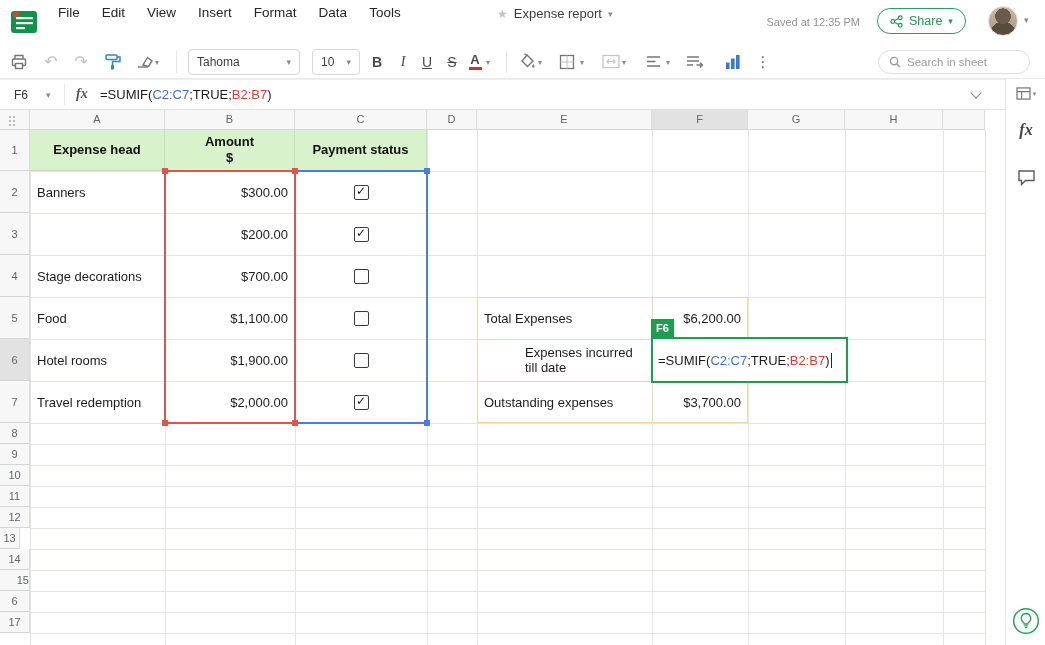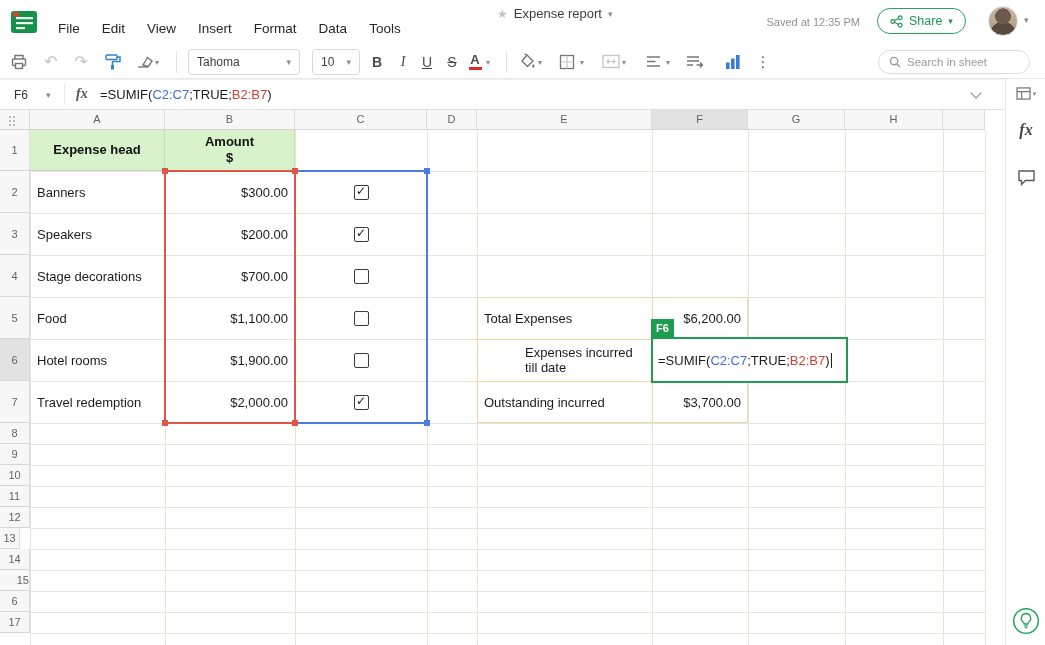--- a/index.html
+++ b/index.html
@@ -62,21 +62,21 @@
   <div class="abs" style="left:0;top:0;width:1045px;height:45px;">
     <div class="abs" style="left:10px;top:8px;">
       <svg width="28" height="28" viewBox="0 0 28 28">
         <rect x="1" y="3" width="26" height="22" rx="3" fill="#15914c"></rect>
         <rect x="6" y="9" width="17" height="2.2" fill="#fff" opacity=".92"></rect>
         <rect x="6" y="14" width="17" height="2.2" fill="#fff" opacity=".92"></rect>
         <rect x="6" y="19" width="9" height="2.2" fill="#fff" opacity=".92"></rect>
         <circle cx="6" cy="6.5" r="2.8" fill="#e2402e"></circle>
       </svg>
     </div>
-    <div class="abs menubar" style="left:58px;top:21px;">
+    <div class="abs menubar" style="left:58px;top:5px;">
       <span>File</span>
       <span>Edit</span>
       <span>View</span>
       <span>Insert</span>
       <span>Format</span>
       <span>Data</span>
       <span>Tools</span>
     </div>
     <div class="abs titlegrp" style="left:497px;top:6px;">
       <span class="star">★</span>
@@ -266,26 +266,26 @@
       <div class="hdr" style="position: absolute; left: 0px; top: 486px; width: 30px; height: 21px; line-height: 21px;">11</div>
       <div class="hdr" style="position: absolute; left: 0px; top: 507px; width: 30px; height: 21px; line-height: 21px;">12</div>
       <div class="hdr" style="position: absolute; left: 0px; top: 528px; width: 20px; height: 21px; line-height: 21px;">13</div>
       <div class="hdr" style="position: absolute; left: 0px; top: 549px; width: 30px; height: 21px; line-height: 21px;">14</div>
       <div class="hdr" style="position: absolute; left: 0px; top: 570px; width: 30px; height: 21px; line-height: 21px; text-align: right;">15</div>
       <div class="hdr" style="position: absolute; left: 0px; top: 591px; width: 30px; height: 21px; line-height: 21px;">6</div>
       <div class="hdr" style="position: absolute; left: 0px; top: 612px; width: 30px; height: 21px; line-height: 21px;">17</div>
       <div class="thead" style="position: absolute; left: 30px; top: 130px; width: 135px; height: 41px; background: rgb(216, 242, 204);">Expense head</div>
       <div class="thead" style="position: absolute; left: 165px; top: 130px; width: 130px; height: 41px; background: rgb(216, 242, 204);">Amount
 $</div>
+      <div class="thead" style="position: absolute; left: 295px; top: 130px; width: 132px; height: 41px; background: rgb(216, 242, 204);">Payment status</div>
       <div class="cell cellL" style="position: absolute; left: 30px; top: 171px; width: 135px; height: 42px;">Banners</div>
       <div class="cell cellR" style="position: absolute; left: 165px; top: 171px; width: 130px; height: 42px;">$300.00</div>
       <div class="cell" style="position: absolute; left: 295px; top: 171px; width: 132px; height: 42px; display: flex; align-items: center; justify-content: center; padding: 0px;">
         <div class="cb">✓</div>
       </div>
-      <div class="cell cellL" style="position: absolute; left: 30px; top: 213px; width: 135px; height: 42px;">Speakers</div>
       <div class="cell cellR" style="position: absolute; left: 165px; top: 213px; width: 130px; height: 42px;">$200.00</div>
       <div class="cell" style="position: absolute; left: 295px; top: 213px; width: 132px; height: 42px; display: flex; align-items: center; justify-content: center; padding: 0px;">
         <div class="cb">✓</div>
       </div>
       <div class="cell cellL" style="position: absolute; left: 30px; top: 255px; width: 135px; height: 42px;">Stage decorations</div>
       <div class="cell cellR" style="position: absolute; left: 165px; top: 255px; width: 130px; height: 42px;">$700.00</div>
       <div class="cell" style="position: absolute; left: 295px; top: 255px; width: 132px; height: 42px; display: flex; align-items: center; justify-content: center; padding: 0px;">
         <div class="cb"></div>
       </div>
       <div class="cell cellL" style="position: absolute; left: 30px; top: 297px; width: 135px; height: 42px;">Food</div>
@@ -303,21 +303,21 @@
       <div class="cell" style="position: absolute; left: 295px; top: 381px; width: 132px; height: 42px; display: flex; align-items: center; justify-content: center; padding: 0px;">
         <div class="cb">✓</div>
       </div>
       <div style="position: absolute; left: 477px; top: 297px; width: 271px; height: 126px; border: 1px solid rgb(240, 215, 167); box-sizing: border-box;"></div>
       <div style="position: absolute; left: 652px; top: 297px; width: 1px; height: 126px; background: rgb(240, 215, 167);"></div>
       <div style="position: absolute; left: 477px; top: 339px; width: 271px; height: 1px; background: rgb(240, 215, 167);"></div>
       <div style="position: absolute; left: 477px; top: 381px; width: 271px; height: 1px; background: rgb(240, 215, 167);"></div>
       <div class="cell cellL" style="position: absolute; left: 477px; top: 297px; width: 175px; height: 42px;">Total Expenses</div>
       <div class="cell cellR" style="position: absolute; left: 652px; top: 297px; width: 96px; height: 42px;">$6,200.00</div>
       <div class="cell cellL" style="position: absolute; left: 477px; top: 339px; width: 175px; height: 42px; padding-left: 48px;">Expenses incurred till date</div>
-      <div class="cell cellL" style="position: absolute; left: 477px; top: 381px; width: 175px; height: 42px;">Outstanding incurred</div>
+      <div class="cell cellL" style="position: absolute; left: 477px; top: 381px; width: 175px; height: 42px;">Outstanding expenses</div>
       <div class="cell cellR" style="position: absolute; left: 652px; top: 381px; width: 96px; height: 42px;">$3,700.00</div>
       <div style="position: absolute; left: 294px; top: 170px; width: 134px; height: 254px; border: 2px solid rgb(74, 125, 224); box-sizing: border-box; z-index: 3;">
         <div style="position: absolute; width: 6px; height: 6px; background: rgb(74, 125, 224); left: -4px; top: -4px;"></div>
         <div style="position: absolute; width: 6px; height: 6px; background: rgb(74, 125, 224); right: -4px; top: -4px;"></div>
         <div style="position: absolute; width: 6px; height: 6px; background: rgb(74, 125, 224); left: -4px; bottom: -4px;"></div>
         <div style="position: absolute; width: 6px; height: 6px; background: rgb(74, 125, 224); right: -4px; bottom: -4px;"></div>
       </div>
       <div style="position: absolute; left: 164px; top: 170px; width: 132px; height: 254px; border: 2px solid rgb(224, 85, 72); box-sizing: border-box; z-index: 3;">
         <div style="position: absolute; width: 6px; height: 6px; background: rgb(224, 85, 72); left: -4px; top: -4px;"></div>
         <div style="position: absolute; width: 6px; height: 6px; background: rgb(224, 85, 72); right: -4px; top: -4px;"></div>

